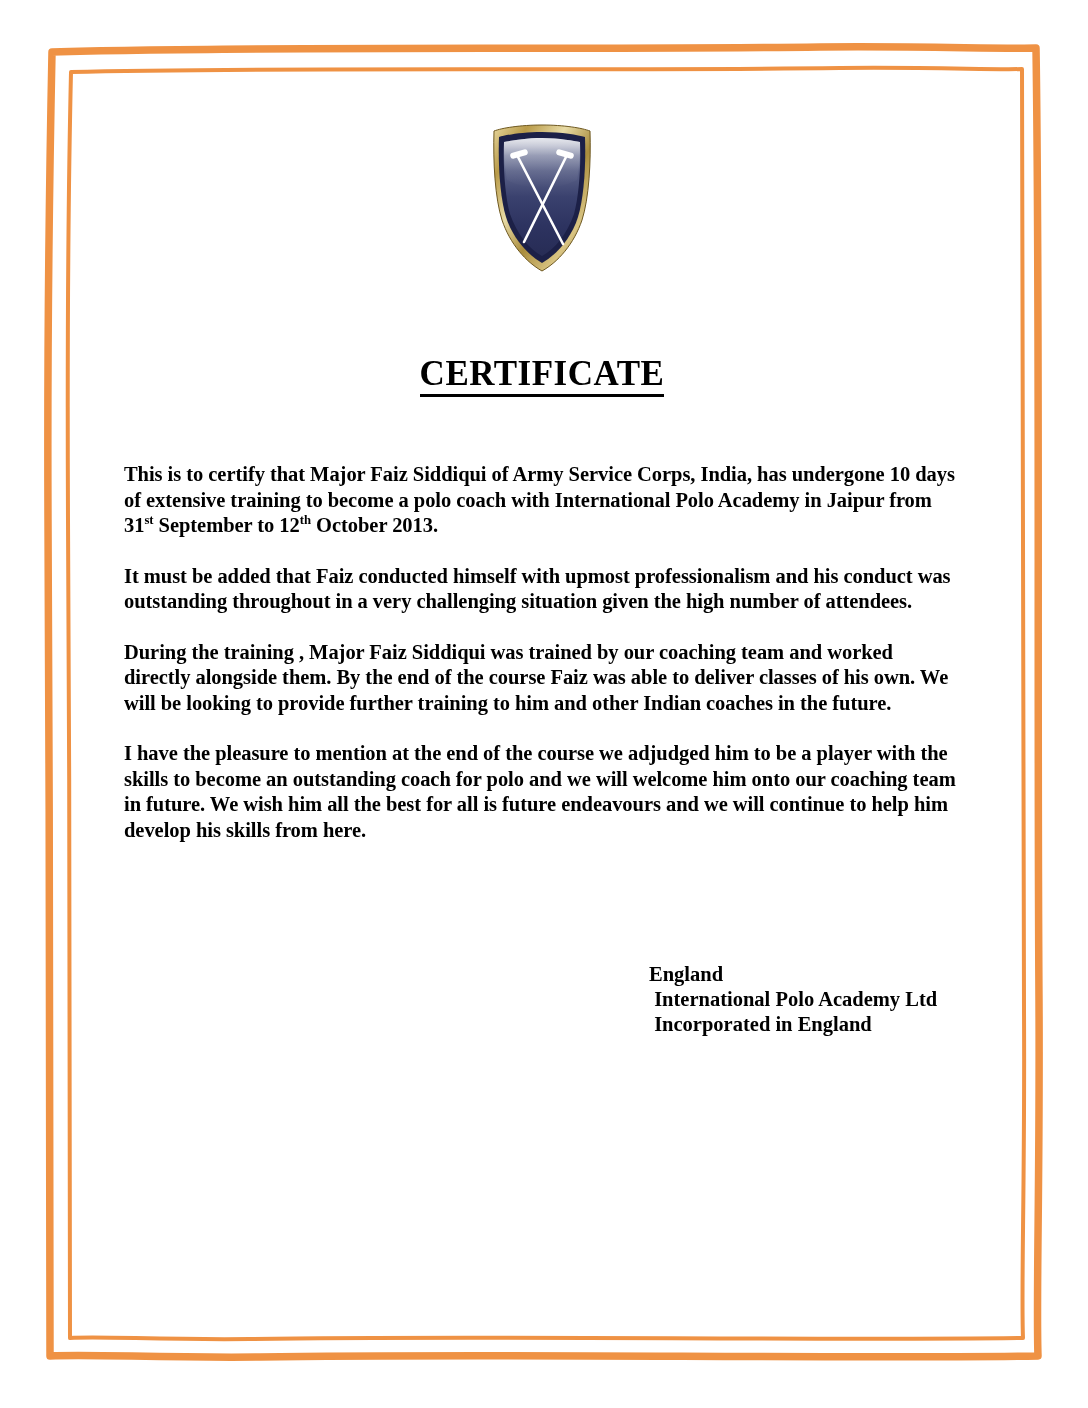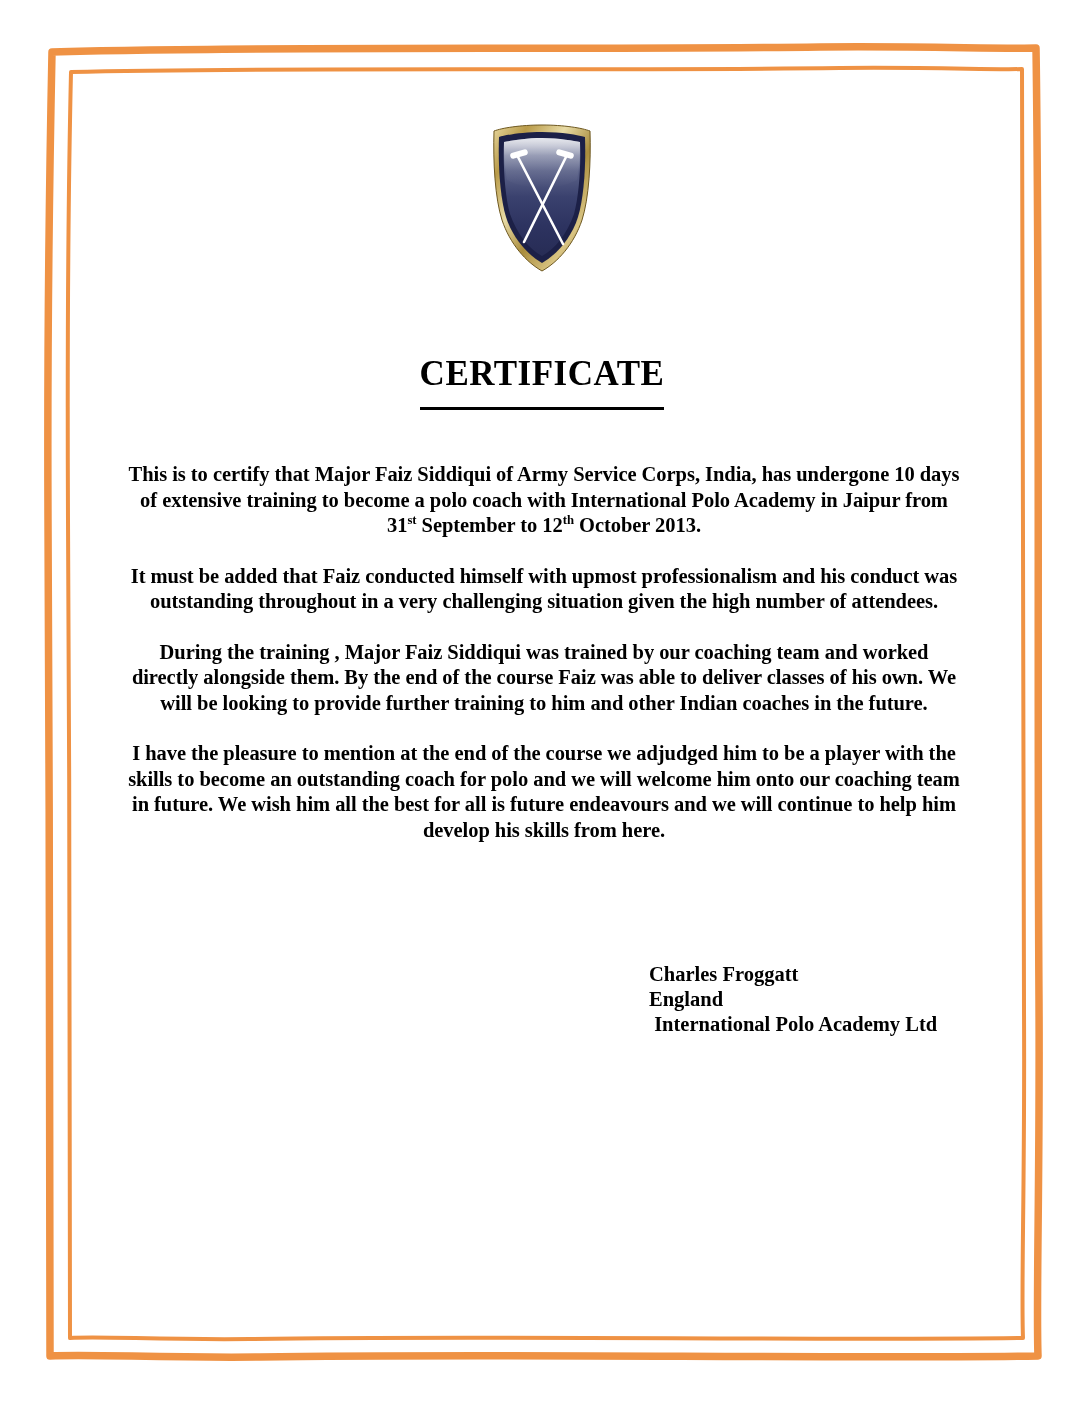--- a/index.html
+++ b/index.html
@@ -67,39 +67,38 @@
   }
   .cert-title {
     display: inline-block;
     font-family: "Liberation Serif", "DejaVu Serif", serif;
     font-size: 35px;
     font-weight: bold;
     letter-spacing: 0.5px;
     color: #000000;
     line-height: 1.05;
     border-bottom: 3px solid #000000;
-    padding-bottom: 14px;
+    padding-bottom: 1px;
   }
 
   
   .body-block {
     position: absolute;
     left: 0;
     top: 462px;
     width: 840px;
   }
   .para {
     font-family: "Liberation Serif", "DejaVu Serif", serif;
     font-size: 20.5px;
     font-weight: bold;
     color: #000000;
     line-height: 25.5px;
     margin: 0 0 25px 0;
     letter-spacing: -0.05px;
-    text-align: center;
   }
   .para:last-child { margin-bottom: 16px; }
   .para sup {
     font-size: 0.62em;
     vertical-align: super;
     line-height: 0;
   }
 
   
   .sign-block {
@@ -234,19 +233,19 @@
       <p class="para" id="para-1"><span>This  is to certify  that Major Faiz Siddiqui of Army Service Corps, India, has undergone 10 days of extensive training to become a polo coach with International Polo Academy in Jaipur from 31</span><sup>st</sup><span> September to 12</span><sup>th</sup><span> October 2013.</span></p>
 
       <p class="para">It must be added that Faiz conducted himself with upmost professionalism and his conduct was outstanding throughout in a very challenging situation given the high number of attendees.</p>
 
       <p class="para">During the training , Major Faiz Siddiqui was trained by our coaching team and worked directly alongside them. By the end of the course Faiz was able to deliver classes of his own. We will be looking to provide further training to him and other Indian coaches in the future.</p>
 
       <p class="para">I have the pleasure to mention at the end of the course we adjudged him to be a player with the skills to become an outstanding coach for polo and we will welcome him onto our coaching team in future. We wish him all the best for all is future endeavours and we will continue to help him develop his skills from here.</p>
     </div>
 
     <div class="sign-block">
-      <div class="sign-line">Charles Froggatt</div>
       <div class="sign-line">England</div>
       <div class="sign-line"> International Polo Academy Ltd</div>
+      <div class="sign-line"> Incorporated in England</div>
     </div>
 
   </div>
 </div>
 
 </body></html>

